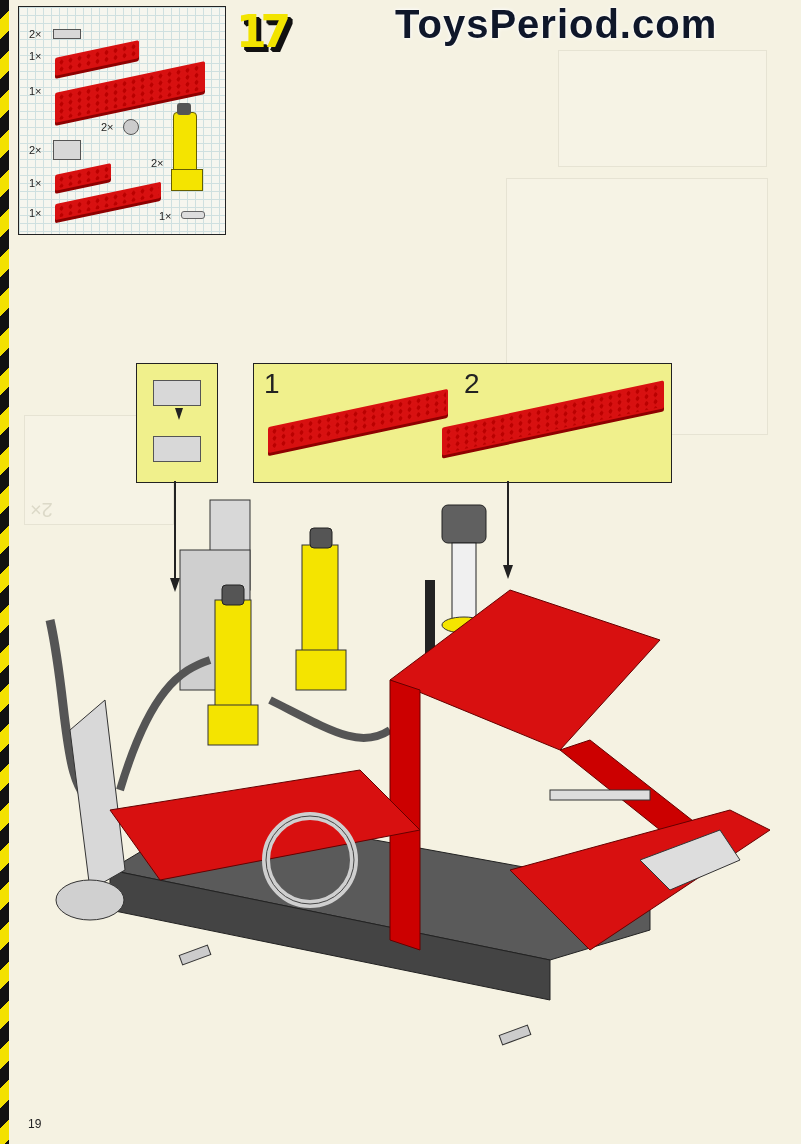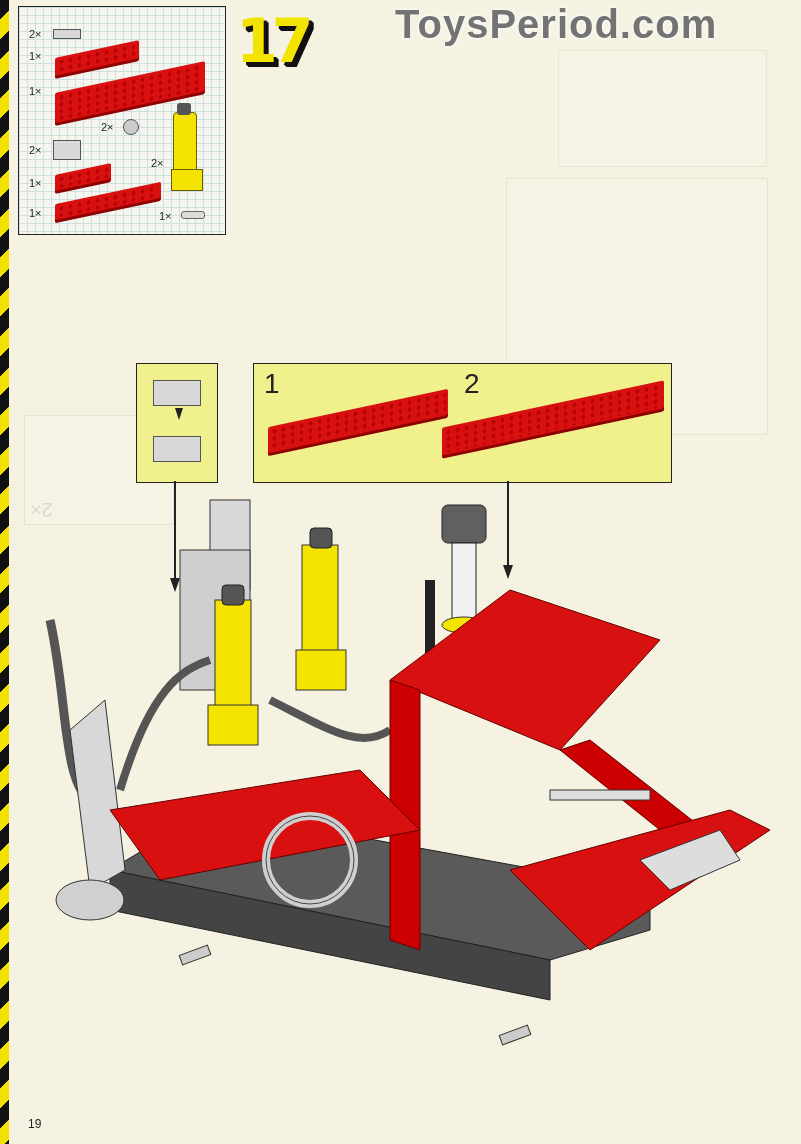--- a/index.html
+++ b/index.html
@@ -9,25 +9,25 @@
     font-family:"Liberation Sans", sans-serif;
   }
   .hazard {
     position:absolute; left:0; top:0; width:9px; height:1144px;
     background: repeating-linear-gradient(135deg, #111 0 14px, #f3e100 14px 28px);
   }
   .ghost { position:absolute; border:1px solid #e6e3d3; background:rgba(255,255,255,0.12); }
   .ghost-text { position:absolute; color:#dcd9c8; font-size:20px; }
   .watermark {
     position:absolute; left:395px; top:2px; font-size:40px; font-weight:bold;
-    color:#737373; letter-spacing:1px;
+    color:#0f172a; letter-spacing:1px;
     text-shadow: 0 0 2px #fff, 0 0 4px #fff;
   }
   .step-number {
-    position:absolute; left:236px; top:6px; font-size:60px; font-weight:bold;
+    position:absolute; left:236px; top:6px; font-size:44px; font-weight:bold;
     color:#f2e400; font-family:"DejaVu Sans", sans-serif;
     text-shadow: 3px 3px 0 #111, 4px 4px 0 #111, 5px 5px 0 #111;
     letter-spacing:-6px;
   }
   .parts-box {
     position:absolute; left:18px; top:6px; width:206px; height:227px;
     border:1.5px solid #222;
     background-color:#f6f6ef;
     background-image:
       linear-gradient(#cfe0e0 1px, transparent 1px),

